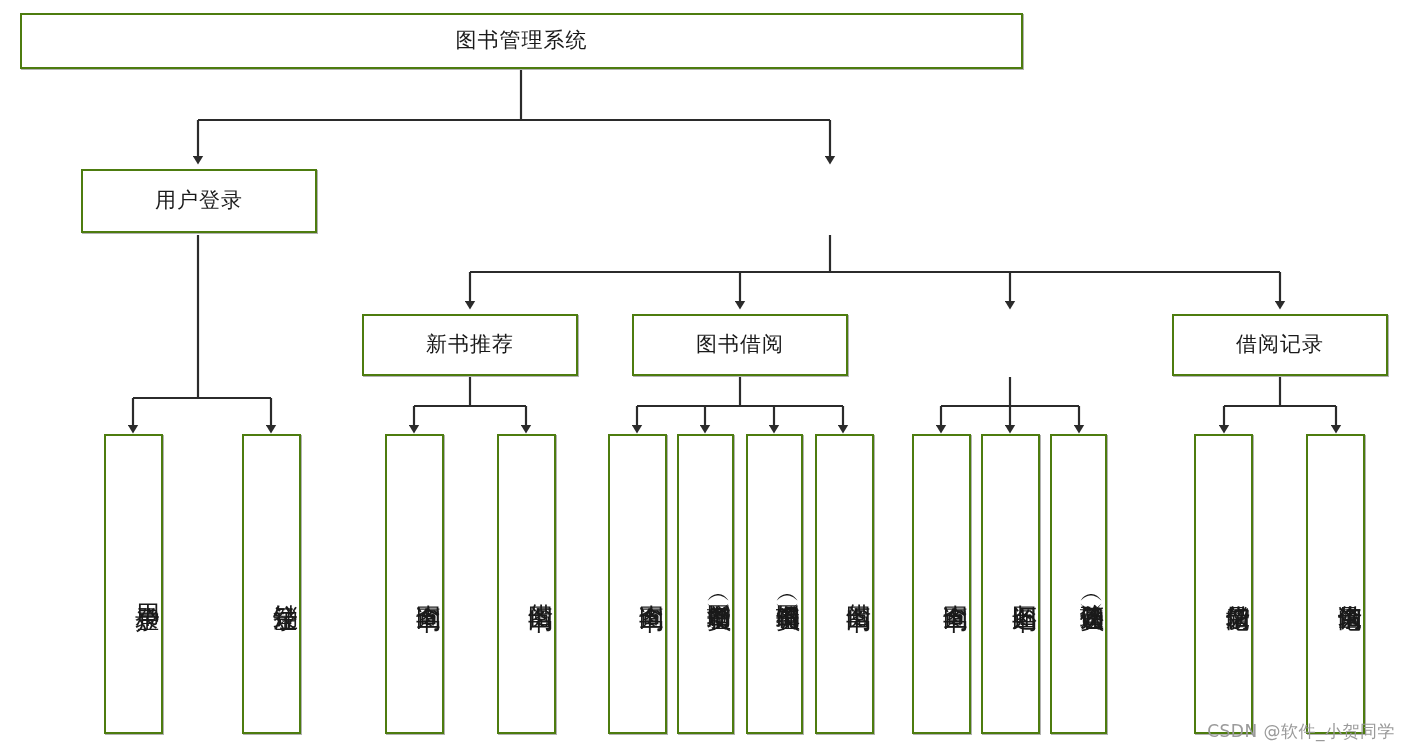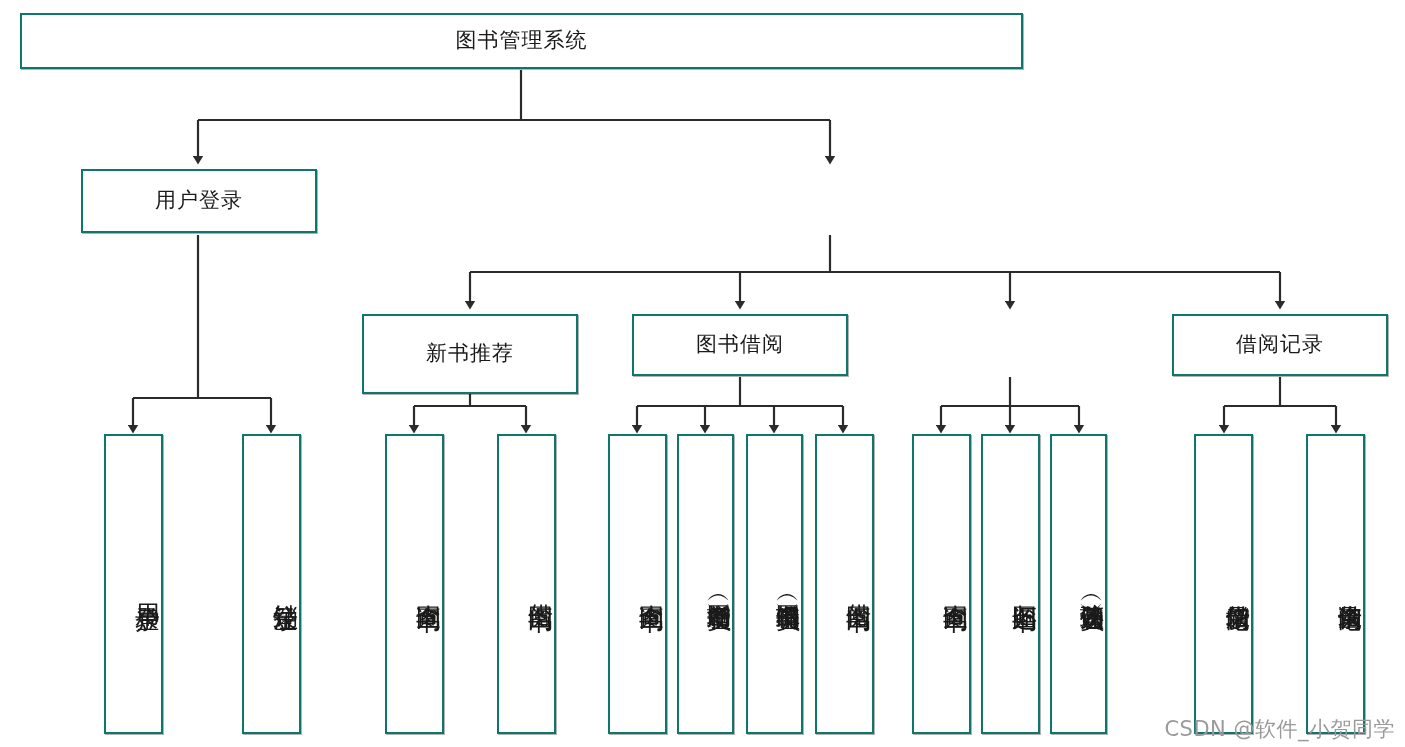--- a/index.html
+++ b/index.html
@@ -23,21 +23,21 @@
     position: absolute;
     left: 0;
     top: 0;
     width: 1405px;
     height: 747px;
   }
   .node {
     position: absolute;
     box-sizing: border-box;
     background: #ffffff;
-    border: 2px solid #0f766e;
+    border: 2px solid #4d7c0f;
     box-shadow: 1px 1px 0 rgba(0,0,0,0.30);
     display: flex;
     align-items: center;
     justify-content: center;
     color: #1a1a1a;
   }
   .node-horiz {
     font-size: 21px;
     letter-spacing: 1px;
     line-height: 1.1;
@@ -55,21 +55,21 @@
     text-align: left;
   }
   .node-vert.tall-text {
     font-size: 24px;
     letter-spacing: 0.5px;
   }
   .watermark {
     position: absolute;
     right: 10px;
     bottom: 4px;
-    font-size: 21px;
+    font-size: 17px;
     color: #9a9a9a;
     letter-spacing: 0.5px;
     white-space: nowrap;
     font-family: "DejaVu Sans", "Liberation Sans", sans-serif;
   }
 </style>
 </head>
 <body>
 
 <div id="diagram-root">
@@ -125,21 +125,21 @@
   </svg>
 
   <div class="node node-horiz" style="left:20px; top:13px; width:1003px; height:56px;">
     <span>图书管理系统</span>
   </div>
 
   <div class="node node-horiz" style="left:81px; top:169px; width:236px; height:64px;">
     <span>用户登录</span>
   </div>
 
-  <div class="node node-horiz" style="left:362px; top:314px; width:216px; height:80px;">
+  <div class="node node-horiz" style="left:362px; top:314px; width:216px; height:62px;">
     <span>新书推荐</span>
   </div>
   <div class="node node-horiz" style="left:632px; top:314px; width:216px; height:62px;">
     <span>图书借阅</span>
   </div>
   <div class="node node-horiz" style="left:1172px; top:314px; width:216px; height:62px;font-family:Liberation Serif, serif;">
     <span>借阅记录</span>
   </div>
 
   <div class="node node-vert" style="left:104px; top:434px; width:59px; height:300px;">

